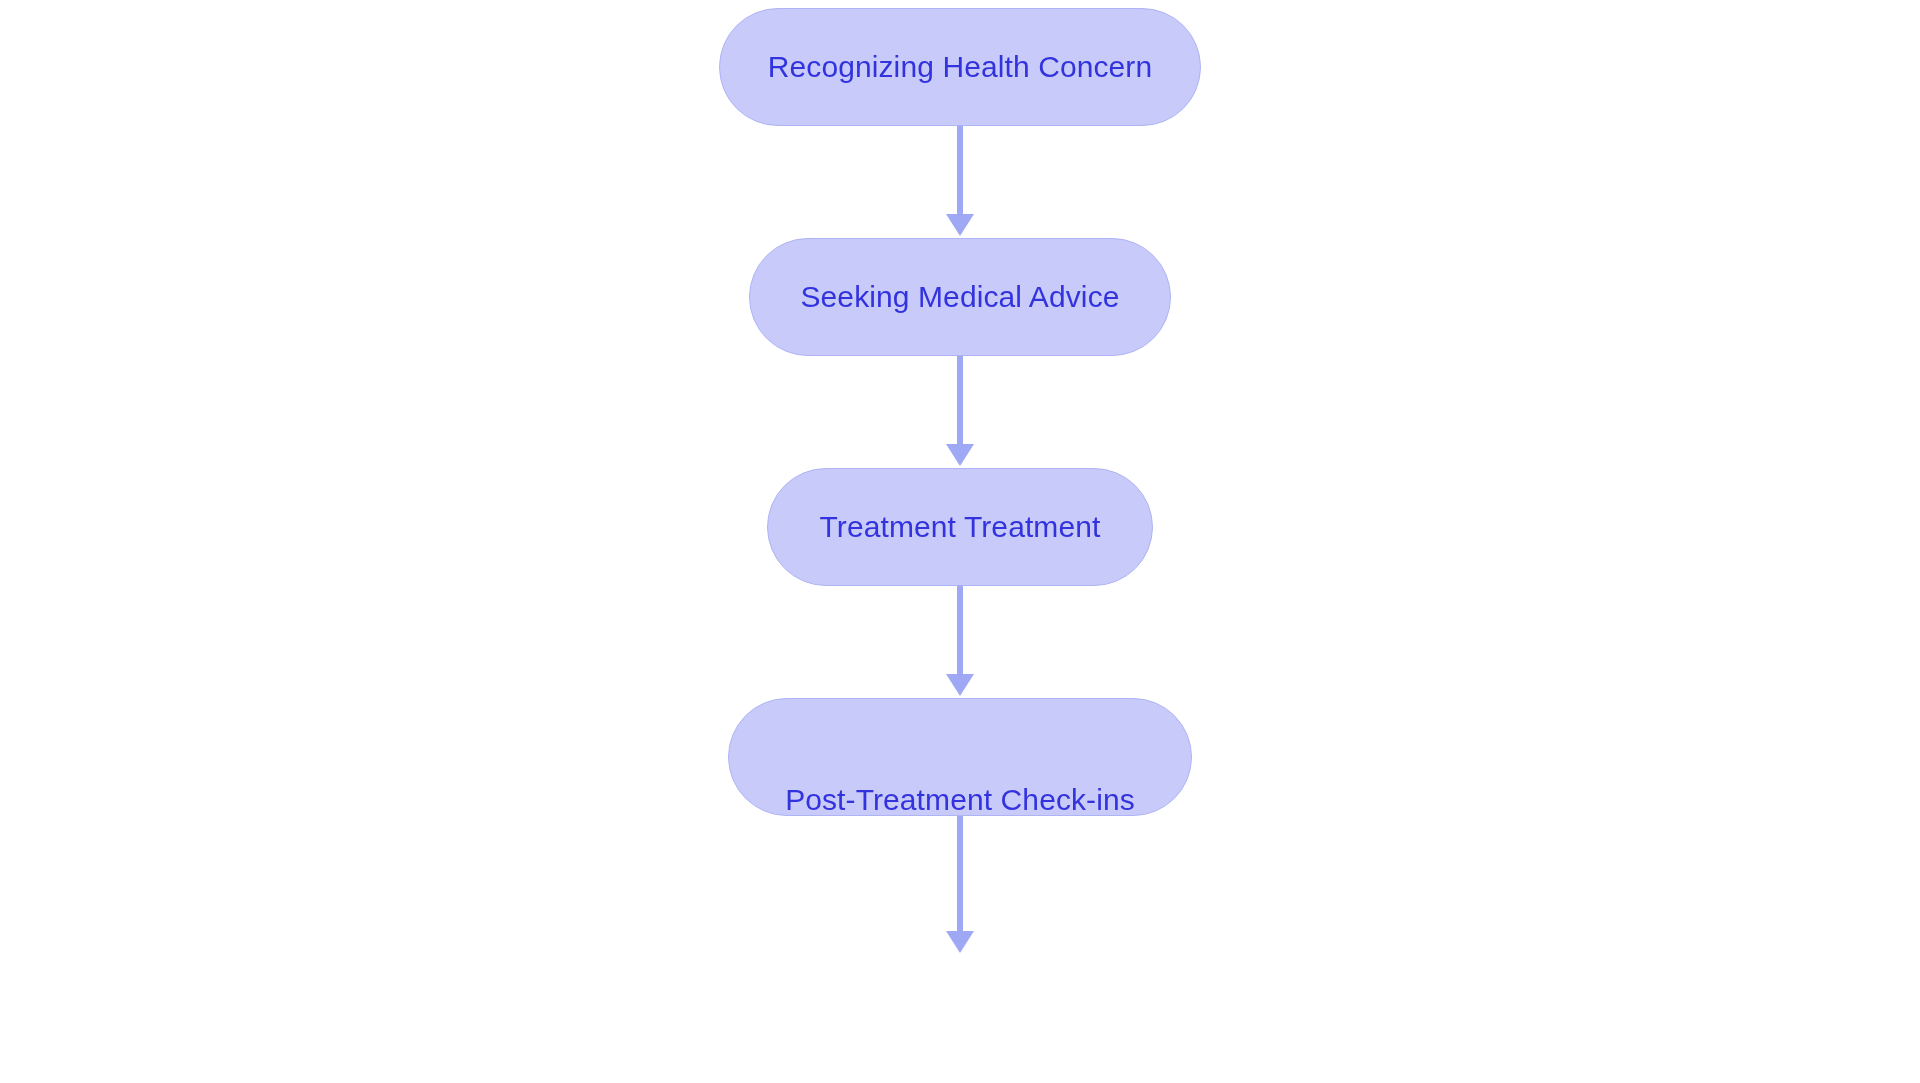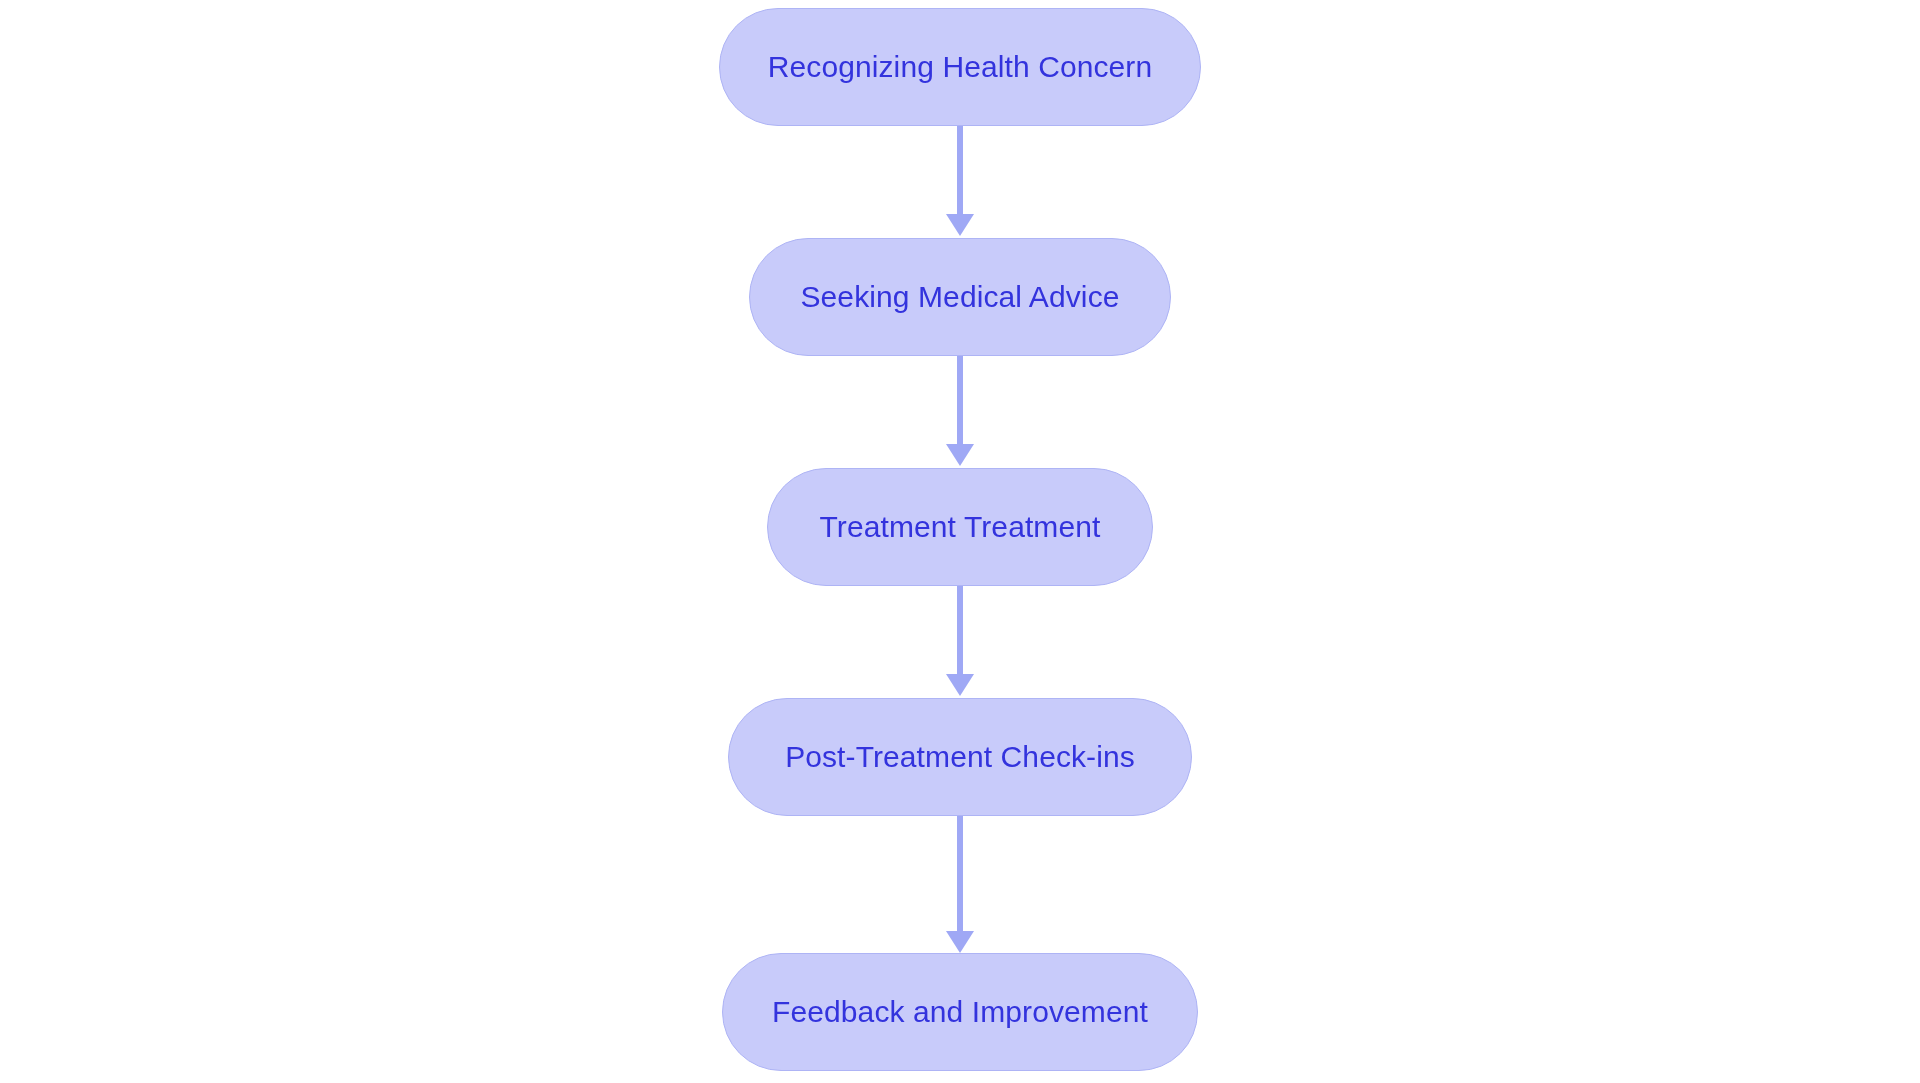--- a/index.html
+++ b/index.html
@@ -81,21 +81,21 @@
     flex: 0 0 auto;
     border-left: 14px solid transparent;
     border-right: 14px solid transparent;
     border-top: 22px solid #9fa8f5;
   }
 
   
   .node-1 { width: 482px; margin-top: 8px; }
   .node-2 { width: 422px; }
   .node-3 { width: 386px; }
-  .node-4 { width: 464px; }
+  .node-4 { width: 464px; align-items: flex-end; }
   .node-5 { width: 476px; }
 
   .conn-1 { height: 112px; }
   .conn-2 { height: 112px; }
   .conn-3 { height: 112px; }
   .conn-4 { height: 137px; }
   .conn-4 .connector-line { height: 115px; }
 </style>
 </head>
 <body>
@@ -132,18 +132,15 @@
 
     <div class="node node-4">
       <span class="node-label">Post-Treatment Check-ins</span>
     </div>
 
     <div class="connector conn-4">
       <div class="connector-line"></div>
       <div class="connector-head"></div>
     </div>
 
-    <div class="node node-5">
-      <span class="node-label">Feedback and Improvement</span>
-    </div>
 
   </div>
 </div>
 
 </body></html>

